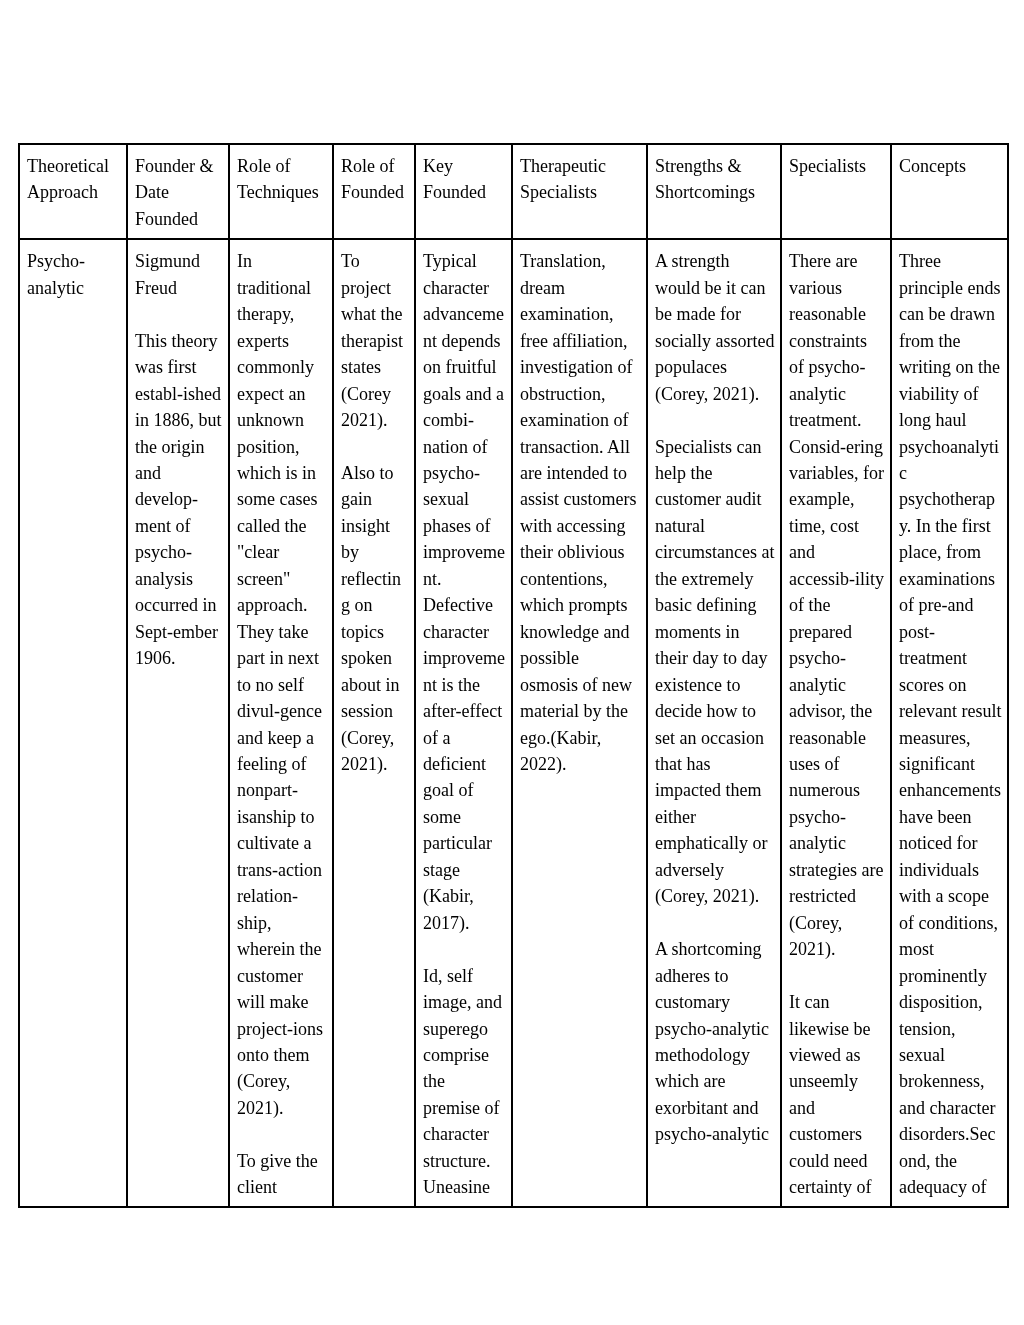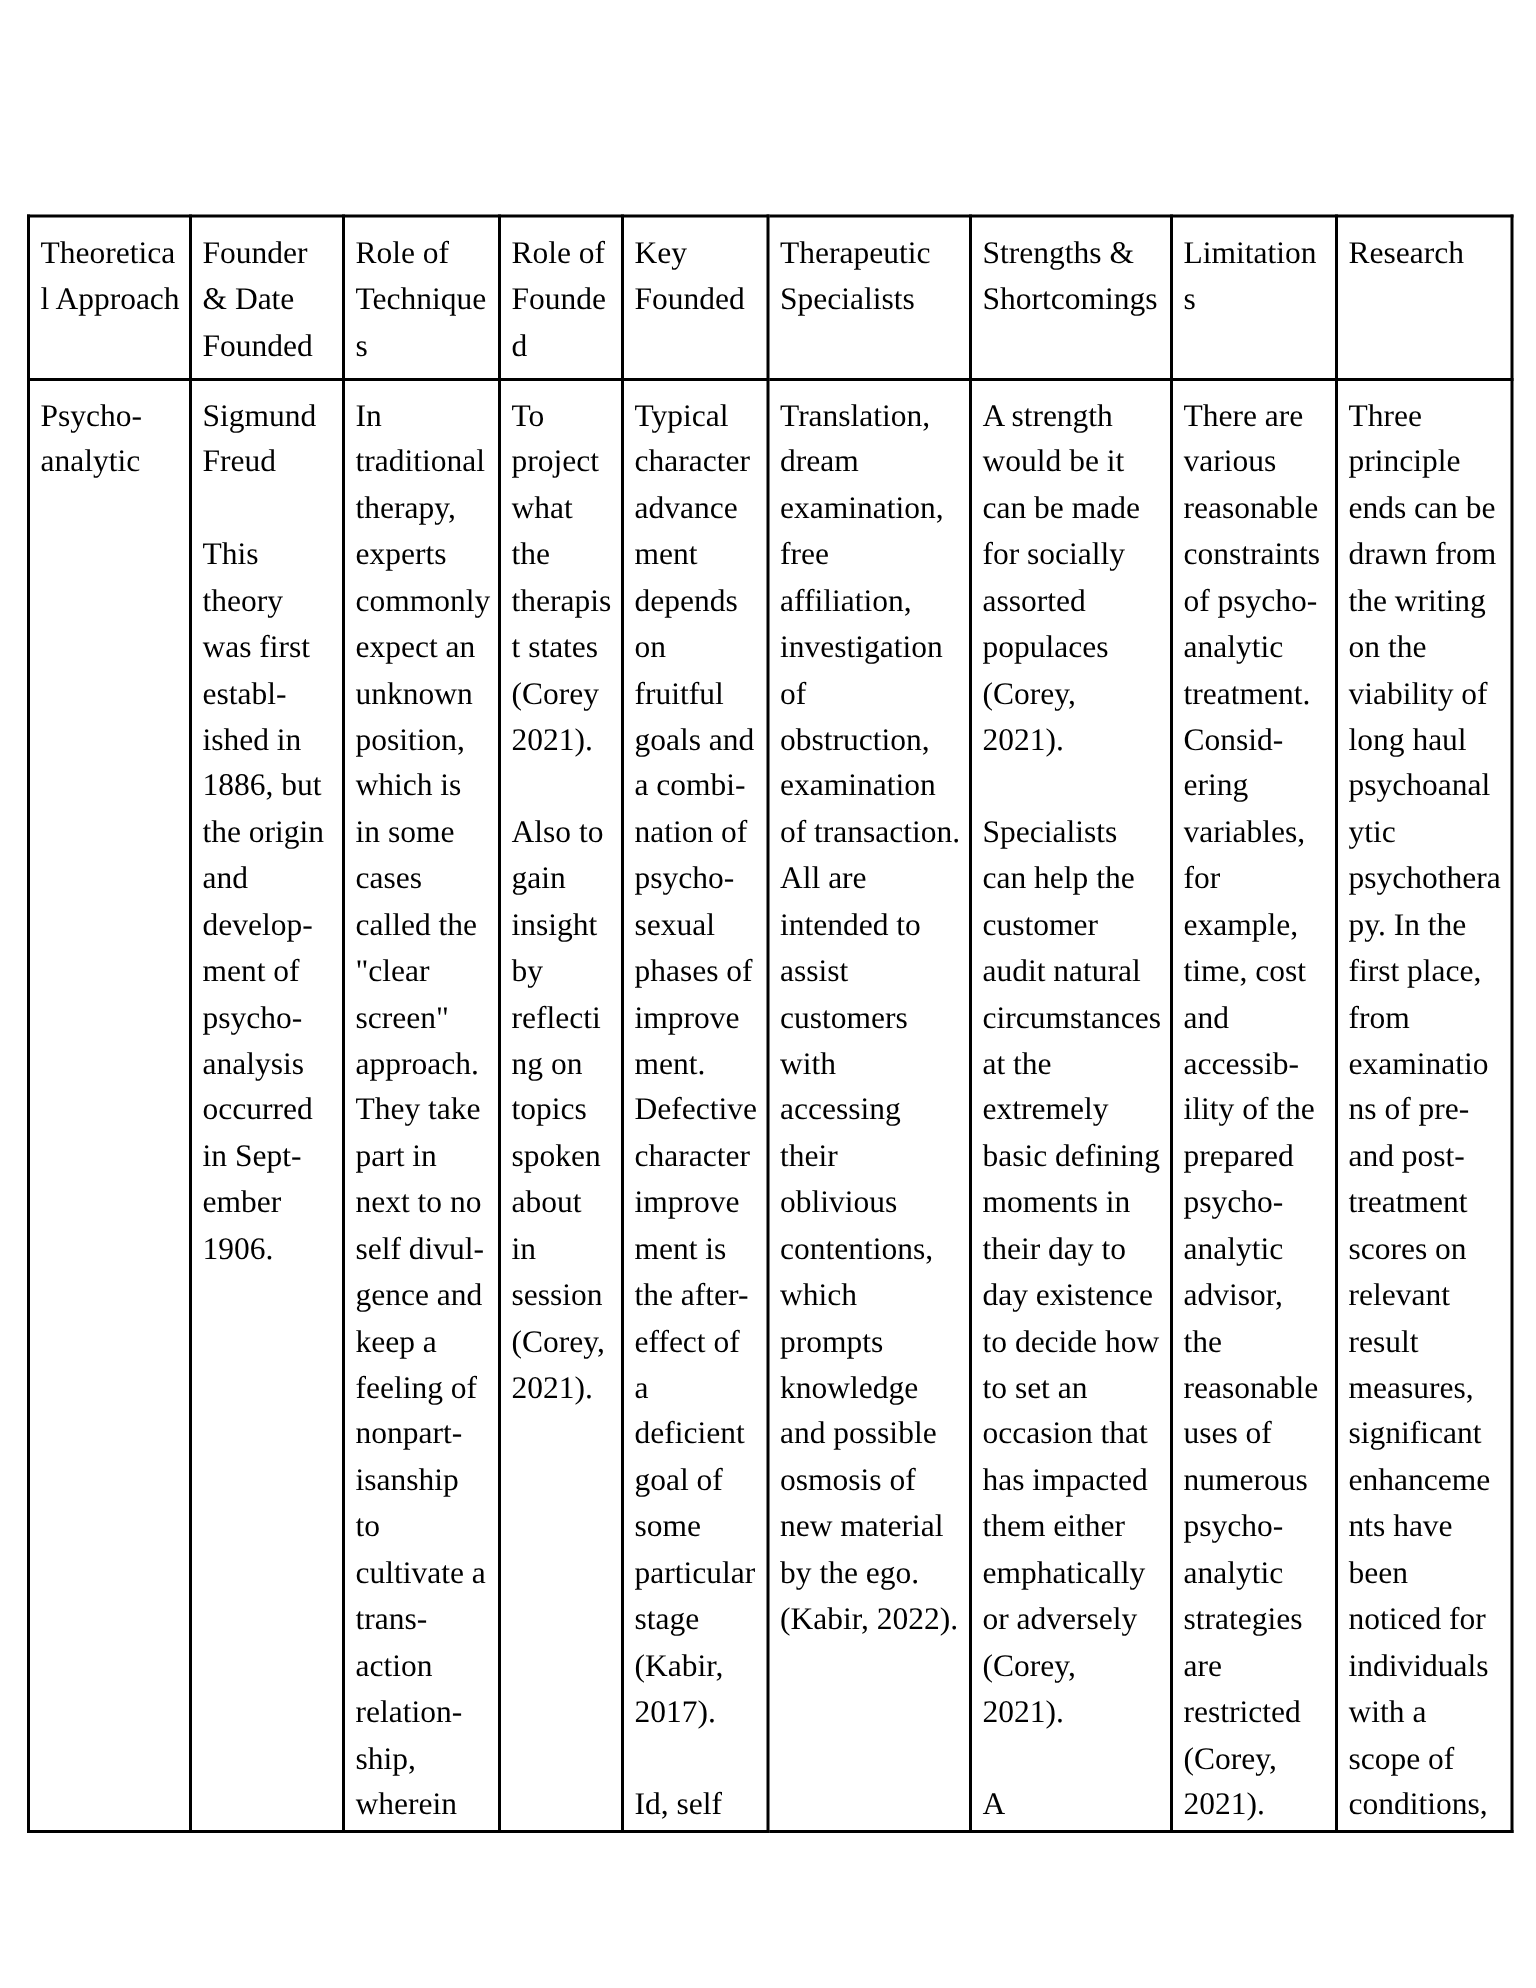--- a/index.html
+++ b/index.html
@@ -24,21 +24,21 @@
     border-collapse: collapse;
     table-layout: fixed;
   }
   table.approaches th,
   table.approaches td {
     border: 2px solid #000000;
     vertical-align: top;
     text-align: left;
     font-weight: normal;
     padding: 8px 5px 6px 7px;
-    font-size: 21px;
+    font-size: 18px;
     line-height: 1.47;
     background: #ffffff;
   }
   table.approaches thead th {
     height: 72px; 
   }
   table.approaches tbody tr {
     height: 731px;
     margin-top: 24px;
   }
@@ -83,24 +83,24 @@
         <th>
             <div class="cell-text">Key Founded</div>
           </th>
         <th>
             <div class="cell-text">Therapeutic Specialists</div>
           </th>
         <th>
             <div class="cell-text">Strengths &amp; Shortcomings</div>
           </th>
         <th>
-            <div class="cell-text">Limitations</div>
+            <div class="cell-text">Specialists</div>
           </th>
         <th>
-            <div class="cell-text">Research</div>
+            <div class="cell-text">Concepts</div>
           </th>
       </tr>
     </thead>
     <tbody>
       <tr>
         <td>
             <div class="cell-text">Psycho-
 analytic</div>
           </td>
         <td>

